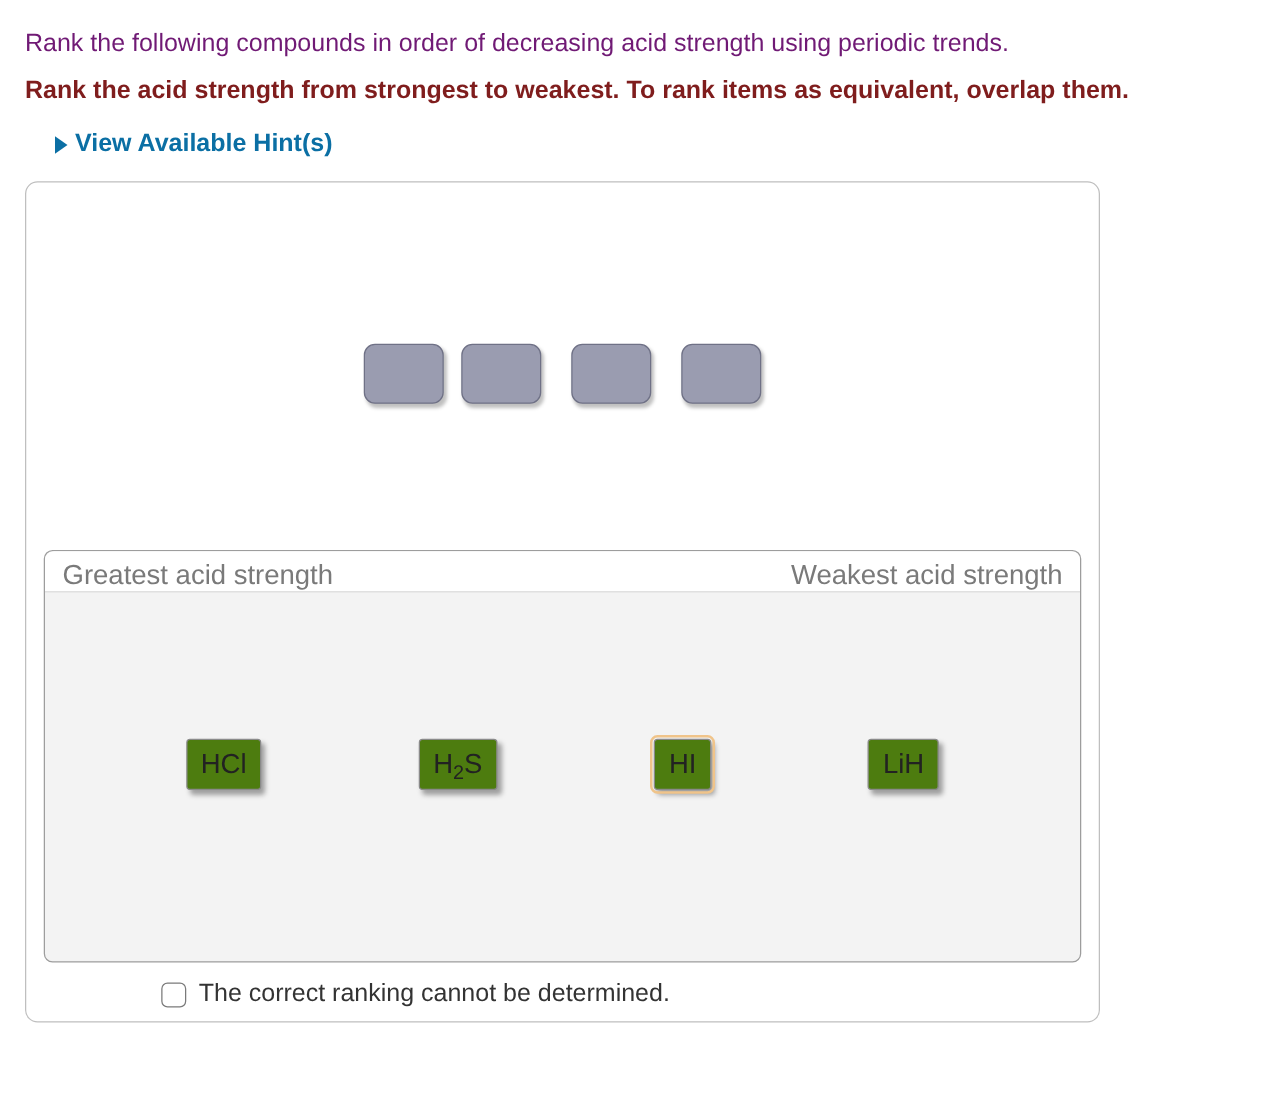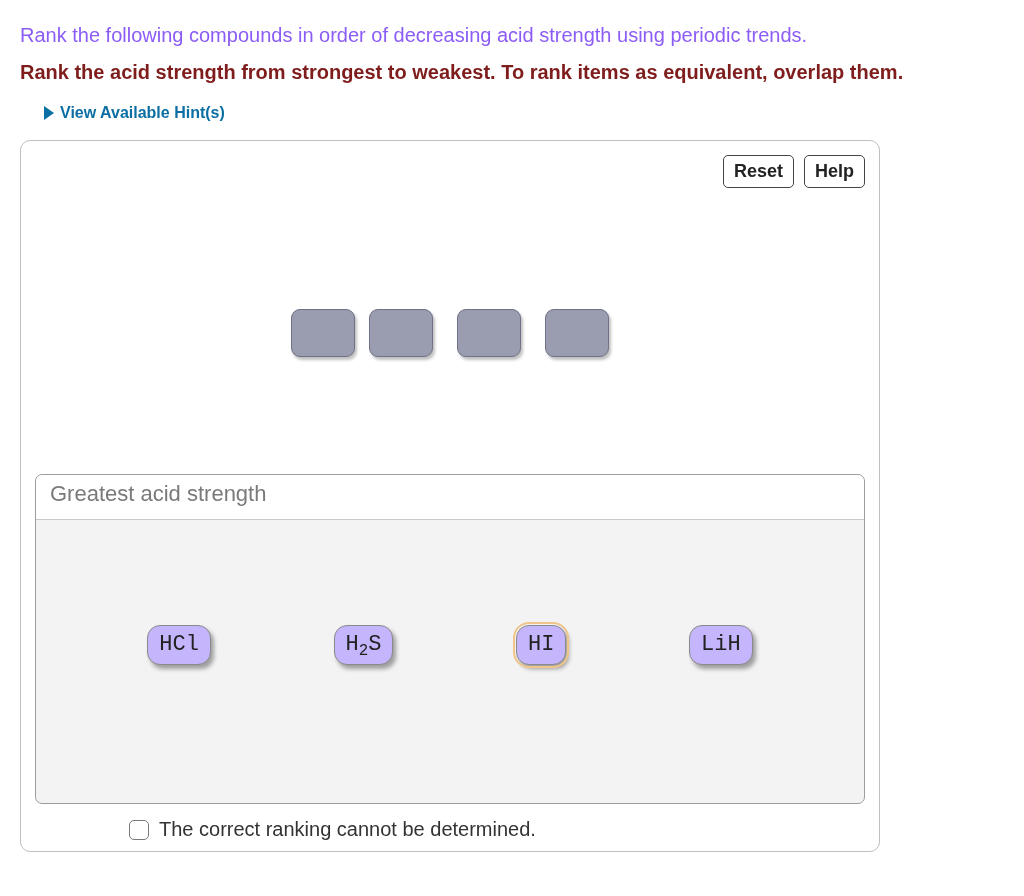--- a/index.html
+++ b/index.html
@@ -7,38 +7,38 @@
     margin: 0;
     padding: 18px 20px;
     font-family: Arial, Helvetica, sans-serif;
     font-size: 20px;
     color: #333;
     background: #fff;
     width: 1024px;
   }
   .intro-text {
     font-size: 20px;
-    color: #8b5cf6;
+    color: #701a75;
     margin: 4px 0 10px 0;
     line-height: 1.35;
   }
   .instr-bold {
     font-size: 20px;
     font-weight: bold;
     color: #7f1d1d;
     margin: 6px 0 18px 0;
     line-height: 1.35;
   }
   .hint-row {
     display: flex;
     align-items: center;
     gap: 6px;
     color: #0b6fa4;
     font-weight: bold;
-    font-size: 16px;
+    font-size: 20px;
     margin: 10px 0 18px 0;
     cursor: pointer;
     width: fit-content;
     padding-left: 24px;
   }
   .hint-row .tri {
     width: 0; height: 0;
     border-top: 7px solid transparent;
     border-bottom: 7px solid transparent;
     border-left: 10px solid #0b6fa4;
@@ -94,38 +94,38 @@
     position: relative;
     height: 330px;
     margin-top: 0;
   }
   .zone-header {
     background: #fff;
     border-bottom: 1px solid #c9c9c9;
     border-radius: 7px 7px 0 0;
     display: flex;
     justify-content: space-between;
-    padding: 6px 14px 12px 14px;
+    padding: 6px 14px 0 14px;
     font-size: 22px;
     color: #7a7a7a;
   }
   .tokens {
     position: absolute;
     left: 0; right: 0;
     top: 150px;
     display: flex;
     justify-content: space-around;
     padding: 0 50px;
   }
   .token {
-    background: #c4b5fd;
+    background: #4d7c0f;
     border: 1.5px solid #8a8a8a;
-    border-radius: 13px;
+    border-radius: 3px;
     padding: 6px 11px 7px 11px;
-    font-family: Liberation Mono, monospace;
+    font-family: Liberation Sans, sans-serif;
     font-size: 22px;
     color: #222;
     box-shadow: 3px 4px 4px rgba(0,0,0,0.35);
     cursor: grab;
     white-space: nowrap;
   }
   .token.sel {
     outline: 2px solid #f0c48a;
     outline-offset: 1px;
   }
@@ -152,37 +152,34 @@
 
 <p class="intro-text">Rank the following compounds in order of decreasing acid strength using periodic trends.</p>
 <p class="instr-bold">Rank the acid strength from strongest to weakest. To rank items as equivalent, overlap them.</p>
 
 <div class="hint-row">
   <span class="tri"></span>
   <span>View Available Hint(s)</span>
 </div>
 
 <div class="panel">
-  <div class="top-buttons">
-    <button class="ui-btn">Reset</button>
-    <button class="ui-btn">Help</button>
-  </div>
 
   <div class="stage">
     <div class="slot-row">
       <div class="slot pair-gap-left"></div>
       <div class="slot"></div>
       <div class="slot"></div>
       <div class="slot"></div>
     </div>
   </div>
 
   <div class="drop-zone">
     <div class="zone-header">
       <span>Greatest acid strength</span>
+      <span>Weakest acid strength</span>
     </div>
     <div class="tokens">
       <div class="token">HCl</div>
       <div class="token">H<sub>2</sub>S</div>
       <div class="token sel">HI</div>
       <div class="token">LiH</div>
     </div>
   </div>
 
   <div class="cannot-row">

